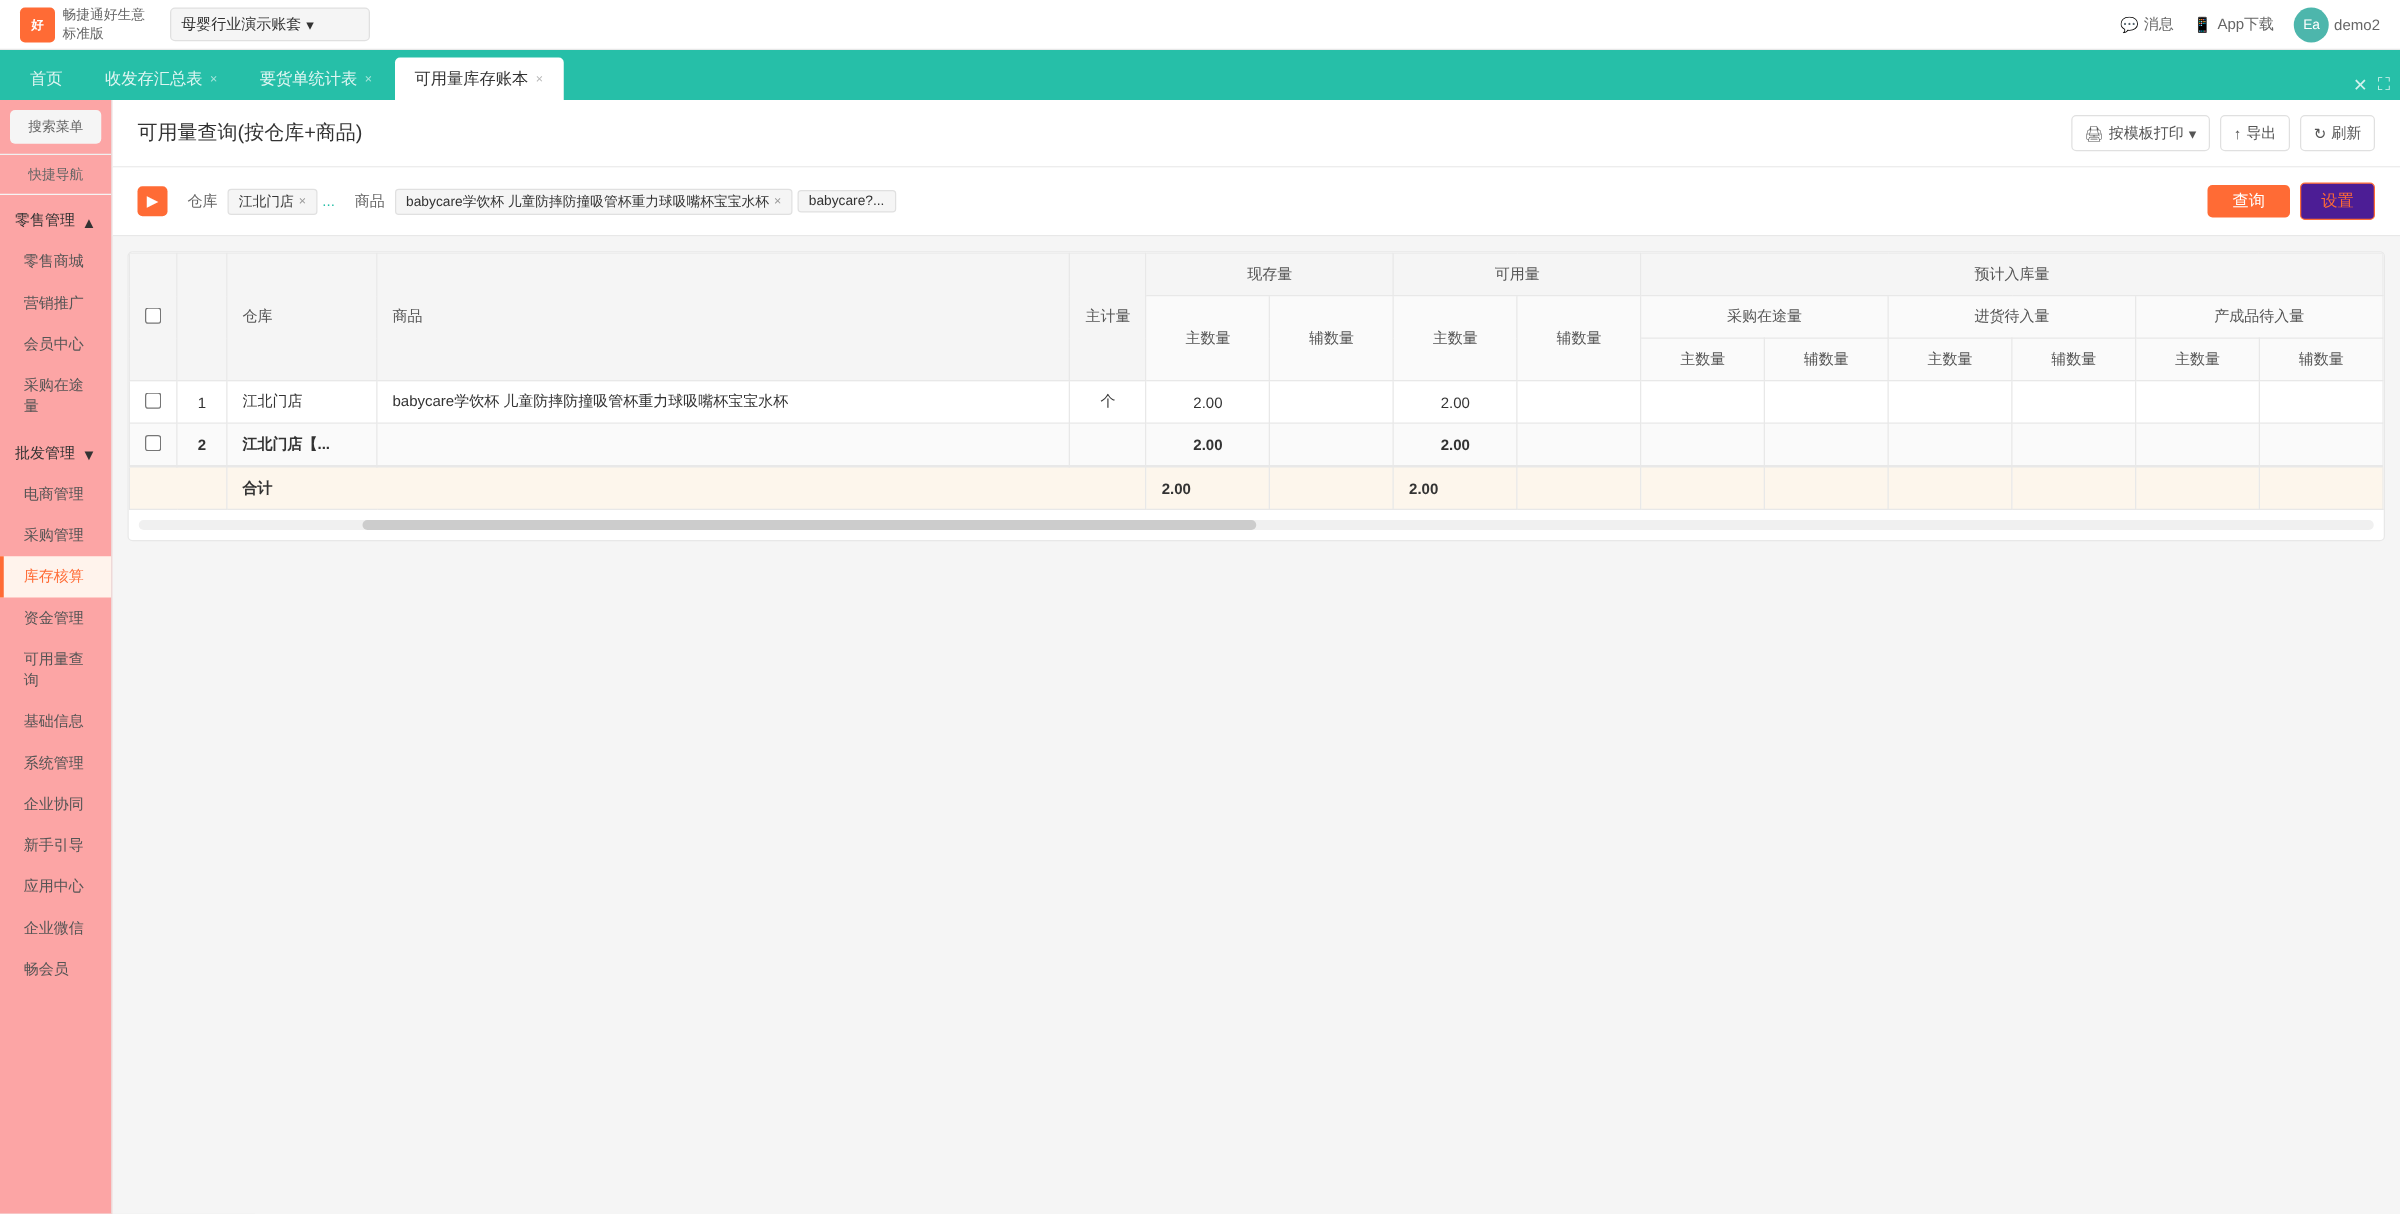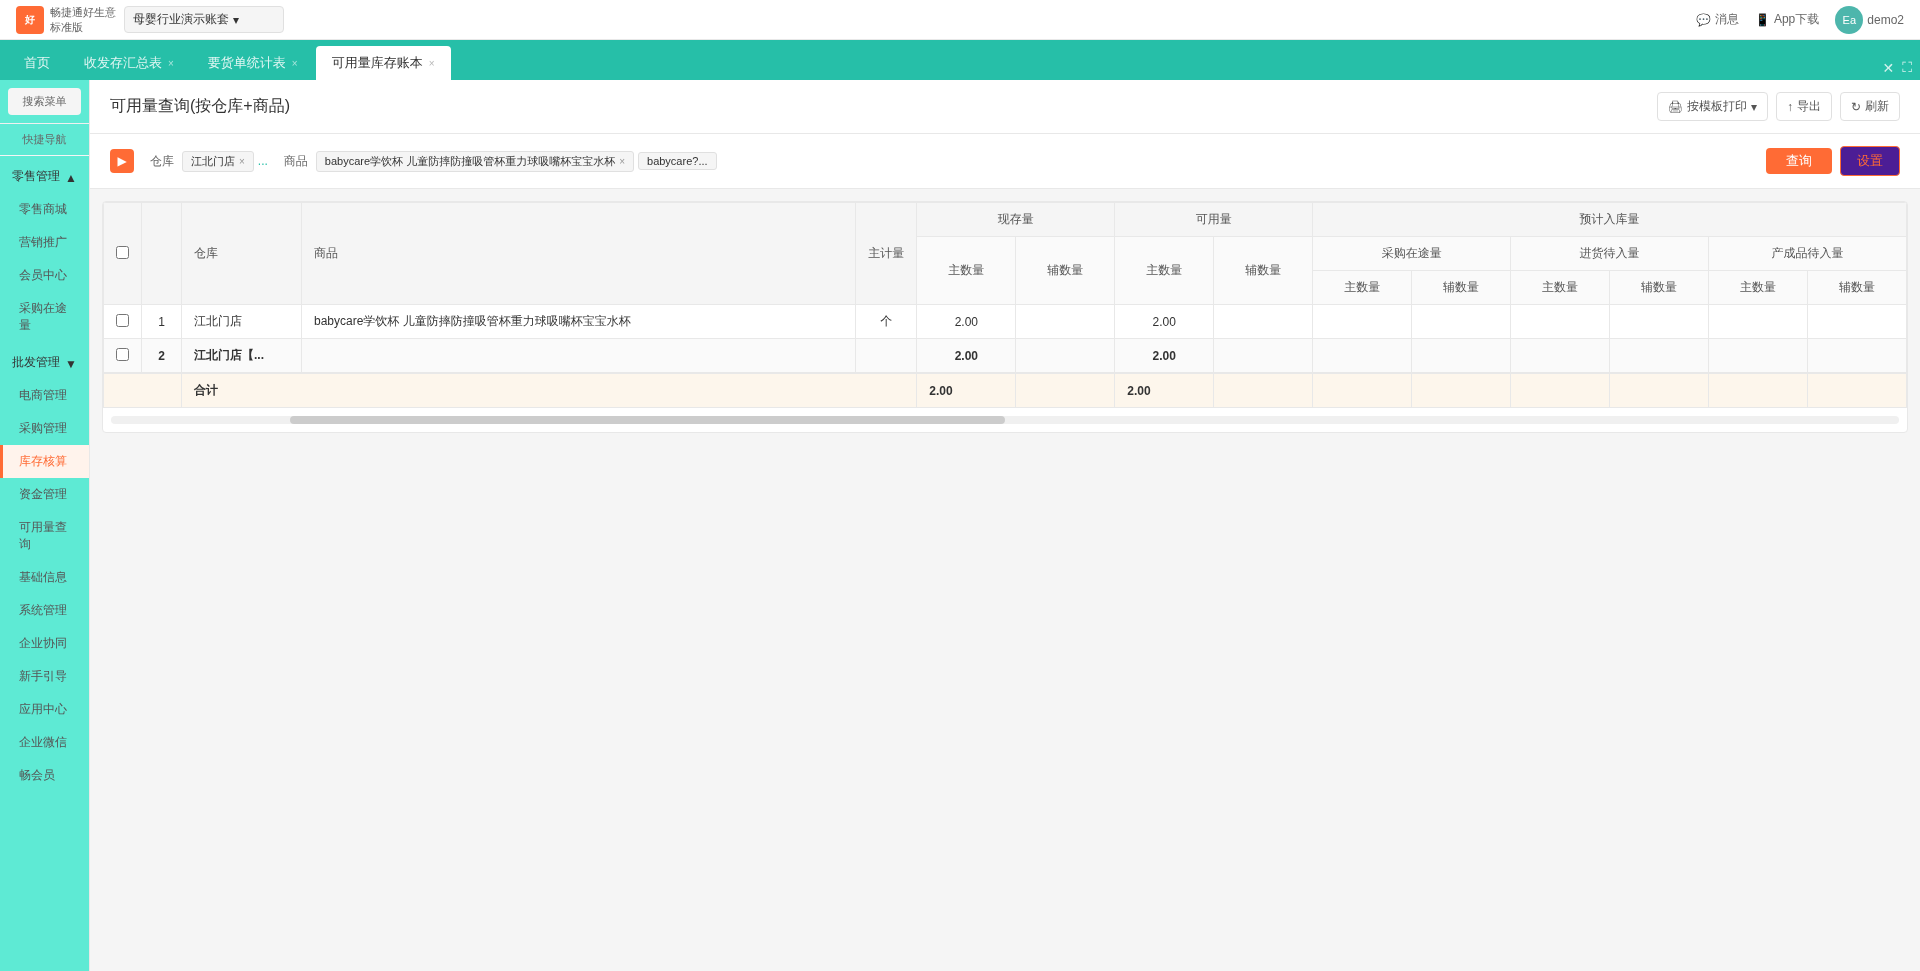--- a/index.html
+++ b/index.html
@@ -4,37 +4,37 @@
   <style>
     * { margin: 0; padding: 0; box-sizing: border-box; }
     body { font-family: 'Microsoft YaHei', Arial, sans-serif; font-size: 12px; background: #f0f0f0; color: #333; width: 1920px; min-height: 971px; overflow-x: hidden; }
 
     
     .top-bar { height: 40px; background: #fff; display: flex; align-items: center; justify-content: space-between; padding: 0 16px; border-bottom: 1px solid #e8e8e8; }
     .top-bar-left { display: flex; align-items: center; gap: 8px; }
     .logo-area { display: flex; align-items: center; gap: 6px; }
     .logo-icon { width: 28px; height: 28px; background: #ff6b35; border-radius: 4px; display: flex; align-items: center; justify-content: center; color: white; font-size: 10px; font-weight: bold; }
     .logo-text { font-size: 11px; color: #666; line-height: 1.3; }
-    .store-selector { display: flex; align-items: center; gap: 4px; background: #f5f5f5; border: 1px solid #e0e0e0; border-radius: 4px; padding: 4px 8px; cursor: pointer; min-width: 160px; font-size: 12px; color: #333; }
+    .store-selector { display: flex; align-items: center; gap: 4px; background: #f5f5f5; border: 1px solid #e0e0e0; border-radius: 4px; padding: 4px 8px; cursor: pointer; min-width: 160px; font-size: 12px; color: #333; margin-left: 12px; }
     .top-bar-right { display: flex; align-items: center; gap: 16px; }
     .top-bar-action { display: flex; align-items: center; gap: 4px; font-size: 12px; color: #666; cursor: pointer; }
     .user-avatar { width: 28px; height: 28px; border-radius: 50%; background: #4db6ac; display: flex; align-items: center; justify-content: center; color: white; font-size: 11px; }
 
     
     .nav-tabs { height: 40px; background: #26bfa8; display: flex; align-items: flex-end; padding: 0 8px; gap: 2px; }
     .nav-tab { padding: 8px 16px; font-size: 13px; color: rgba(255,255,255,0.85); cursor: pointer; border-radius: 4px 4px 0 0; display: flex; align-items: center; gap: 6px; background: transparent; }
     .nav-tab.active { background: #fff; color: #333; font-weight: 500; }
     .nav-tab .close-x { font-size: 10px; color: inherit; opacity: 0.7; }
     .nav-tab.active .close-x { color: #999; }
 
     
     .main-layout { display: flex; height: calc(971px - 80px); }
 
     
-    .sidebar { width: 90px; background: #5eead4; border-right: 1px solid #e8e8e8; display: flex; flex-direction: column; overflow-y: auto; }
+    .sidebar { width: 90px; background: #fca5a5; border-right: 1px solid #e8e8e8; display: flex; flex-direction: column; overflow-y: auto; }
     .sidebar-search { padding: 8px; border-bottom: 1px solid #f0f0f0; }
     .sidebar-search-btn { width: 100%; padding: 6px; background: #f5f5f5; border: none; border-radius: 4px; font-size: 11px; color: #666; cursor: pointer; text-align: center; }
     .sidebar-nav-btn { padding: 8px; text-align: center; font-size: 11px; color: #666; cursor: pointer; border-bottom: 1px solid #f5f5f5; }
     .sidebar-section { padding: 4px 0; }
     .sidebar-group-header { display: flex; align-items: flex-end; justify-content: space-between; padding: 8px 12px; font-size: 12px; color: #333; cursor: pointer; font-weight: 500; }
     .sidebar-item { padding: 8px 16px; font-size: 12px; color: #555; cursor: pointer; border-left: 3px solid transparent; }
     .sidebar-item.active { background: #fff3ec; color: #ff6b35; border-left-color: #ff6b35; font-weight: 500; }
 
     
     .content-area { flex: 1; background: #f5f5f5; overflow: auto; }

